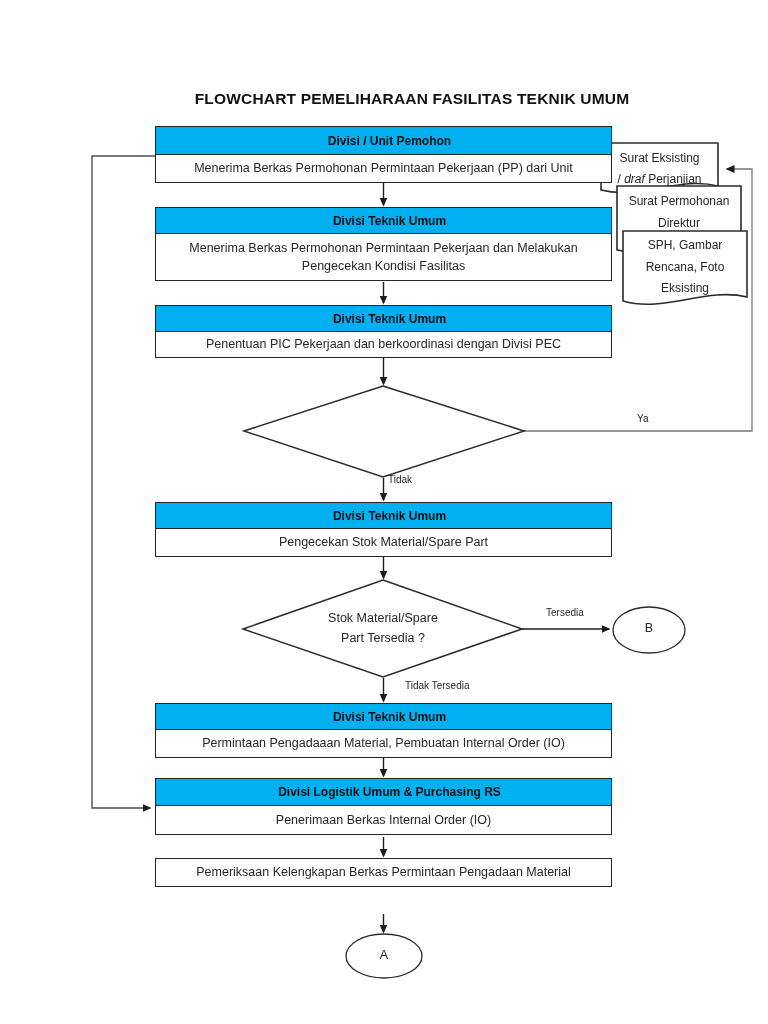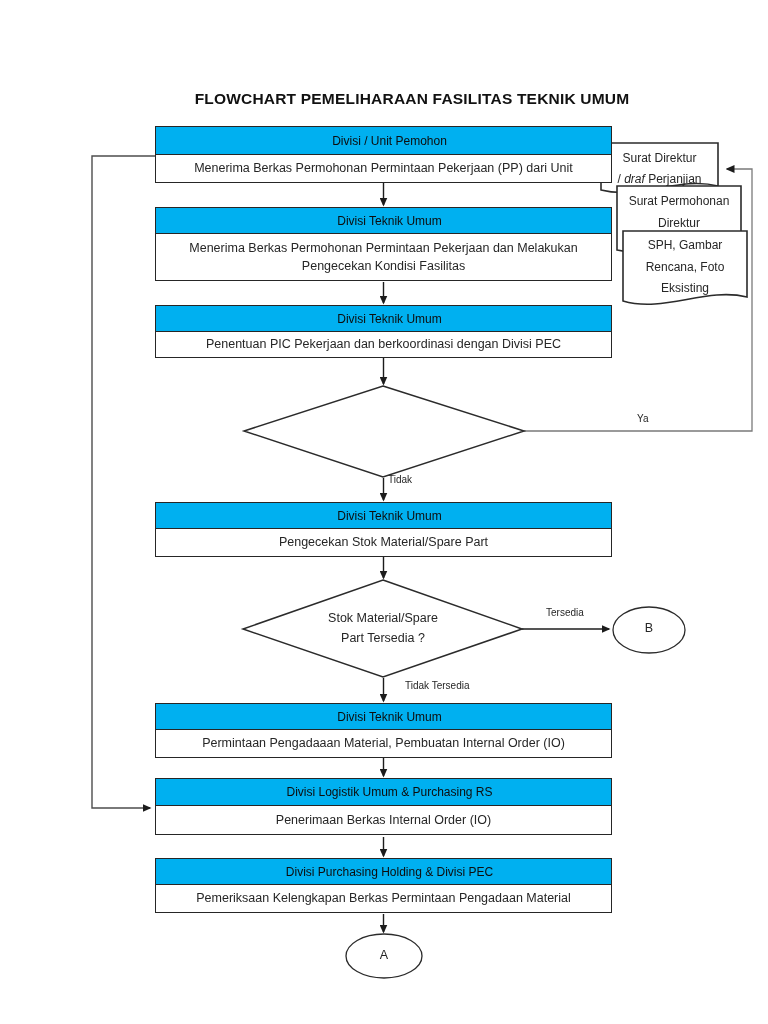--- a/index.html
+++ b/index.html
@@ -4,21 +4,21 @@
 <style>
   html,body{margin:0;padding:0;background:#ffffff;}
   #page{position:relative;width:768px;height:1024px;background:#ffffff;overflow:hidden;
         font-family:"Liberation Sans","DejaVu Sans",sans-serif;color:#1a1a1a;}
   #page-title{position:absolute;left:0;top:90px;width:768px;text-align:center;
         font-size:15.5px;font-weight:bold;letter-spacing:.2px;color:#111;margin-left:28px;}
   svg.layer{position:absolute;left:0;top:0;}
 
   .fbox{position:absolute;left:155px;width:457px;border:1.5px solid #262626;box-sizing:border-box;background:#fff;}
   .fbox .hd{background:var(--blue,#00B0F0);border-bottom:1.5px solid #262626;display:flex;
-        align-items:center;justify-content:center;font-weight:normal;font-size:12px;color:#0d0d0d;padding-left:12px;}
+        align-items:center;justify-content:center;font-weight:bold;font-size:12px;color:#0d0d0d;padding-left:12px;}
   .fbox .bd{display:flex;align-items:center;justify-content:center;text-align:center;
         font-size:12.5px;color:#262626;padding:2px 12px;box-sizing:border-box;line-height:1.45;}
 
   .lbl{position:absolute;font-size:10px;color:#262626;white-space:nowrap;}
   .dmtxt{position:absolute;text-align:center;font-size:12.5px;color:#262626;line-height:1.6;}
   .conn-lbl{position:absolute;text-align:center;font-size:12.5px;color:#262626;}
   .doc-text{position:absolute;text-align:center;font-size:12px;color:#262626;line-height:1.8;}
   .doc-text i{font-style:italic;}
 </style>
 </head>
@@ -86,36 +86,35 @@
     <div class="hd" style="height:25px">Divisi Teknik Umum</div>
     <div class="bd" style="height:27px">Permintaan Pengadaaan Material, Pembuatan Internal Order (IO)</div>
   </div>
 
   <div class="fbox" style="top:778px">
     <div class="hd" style="height:26px">Divisi Logistik Umum &amp; Purchasing RS</div>
     <div class="bd" style="height:28px">Penerimaan Berkas Internal Order (IO)</div>
   </div>
 
   <div class="fbox" style="top:858px">
-    <div class="hd" style="height:25px">Divisi Purchasing Holding &amp; Divisi PEC</div>
     <div class="bd" style="height:27px">Pemeriksaan Kelengkapan Berkas Permintaan Pengadaan Material</div>
   </div>
 
   <div class="dmtxt" style="left:283px;top:608px;width:200px">
     <div>Stok Material/Spare</div>
     <div>Part Tersedia ?</div>
   </div>
 
   <div class="lbl" style="left:637px;top:413px">Ya</div>
   <div class="lbl" style="left:388px;top:474px">Tidak</div>
   <div class="lbl" style="left:546px;top:607px">Tersedia</div>
   <div class="lbl" style="left:405px;top:680px">Tidak Tersedia</div>
 
   <div class="doc-text" style="left:601px;top:148px;width:117px;line-height:1.75">
-    <div>Surat Direktur</div>
+    <div>Surat Eksisting</div>
     <div><span>/ </span><i>draf</i><span> Perjanjian</span></div>
   </div>
   <div class="doc-text" style="left:617px;top:191px;width:124px">Surat Permohonan Direktur</div>
   <div class="doc-text" style="left:623px;top:235px;width:124px">SPH, Gambar Rencana, Foto Eksisting</div>
 
   <div class="conn-lbl" style="left:619px;top:621px;width:60px">B</div>
   <div class="conn-lbl" style="left:354px;top:948px;width:60px">A</div>
 
 </div>
 

